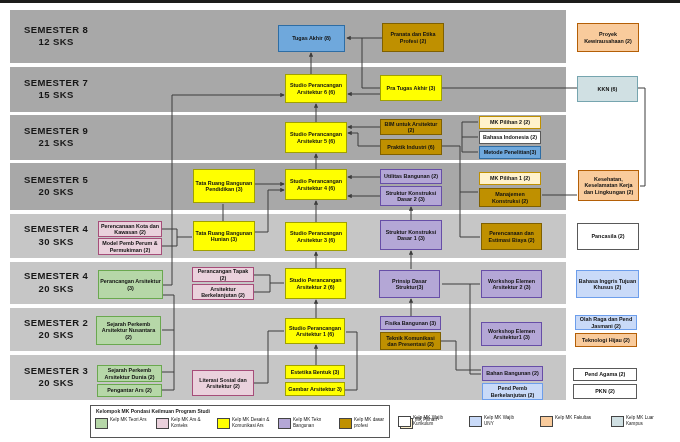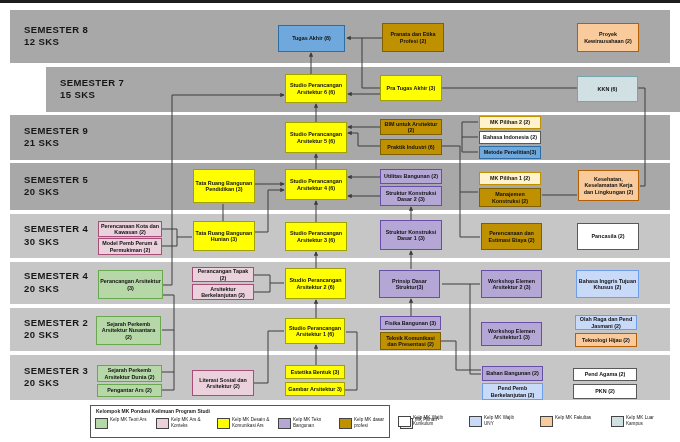--- a/index.html
+++ b/index.html
@@ -1,21 +1,21 @@
 <!DOCTYPE html>
 <html><head>
 <meta charset="utf-8">
 <style>
   html,body{margin:0;padding:0;}
   body{
     width:680px;height:442px;position:relative;background:#ffffff;
     font-family:"Liberation Sans",sans-serif;overflow:hidden;
   }
   #topedge{position:absolute;left:0;top:0;width:680px;height:3px;background:#1d1d1b;}
-  .row{position:absolute;left:10px;width:660px;}
+  .row{position:absolute;left:10px;width:556px;text-align:center;}
   .row.dark{background:#a8a8a8;}
   .row.light{background:#c6c6c6;}
   .sem-label{position:absolute;left:14px;top:50%;transform:translateY(-50%);
     font-weight:700;font-size:9.5px;line-height:1.35;color:#161616;letter-spacing:.4px;white-space:pre-line;}
   .course{position:absolute;border:1px solid #555;display:flex;align-items:center;justify-content:center;
     text-align:center;font-weight:700;font-size:5.4px;line-height:1.2;color:#111;padding:1px;box-sizing:border-box;}
   .t-yellow{background:#ffff00;border-color:#a0a000;}
   .t-blue{background:#6fa8dc;border-color:#2e6da4;}
   .t-gold{background:#bf9000;border-color:#7f6000;}
   .t-lightorange{background:#f9cb9c;border-color:#b45f06;}
@@ -40,21 +40,21 @@
 </head>
 <body>
 
 <div id="topedge"></div>
 
 <div id="rows">
     <div class="row dark" style="top: 10px; height: 53px;">
       <div class="sem-label">SEMESTER 8
 12 SKS</div>
     </div>
-    <div class="row dark" style="top: 67px; height: 45px; margin-left: 36px;">
+    <div class="row dark" style="top: 67px; height: 45px;">
       <div class="sem-label">SEMESTER 7
 15 SKS</div>
     </div>
     <div class="row dark" style="top: 115px; height: 45px;">
       <div class="sem-label">SEMESTER 9
 21 SKS</div>
     </div>
     <div class="row dark" style="top: 163px; height: 47px;">
       <div class="sem-label">SEMESTER 5
 20 SKS</div>

